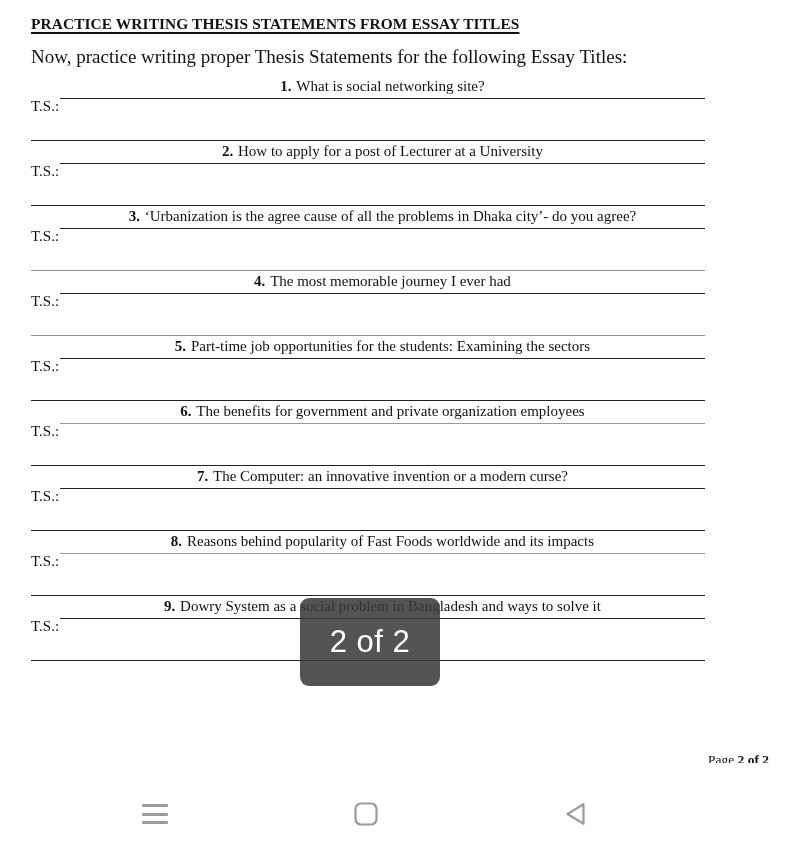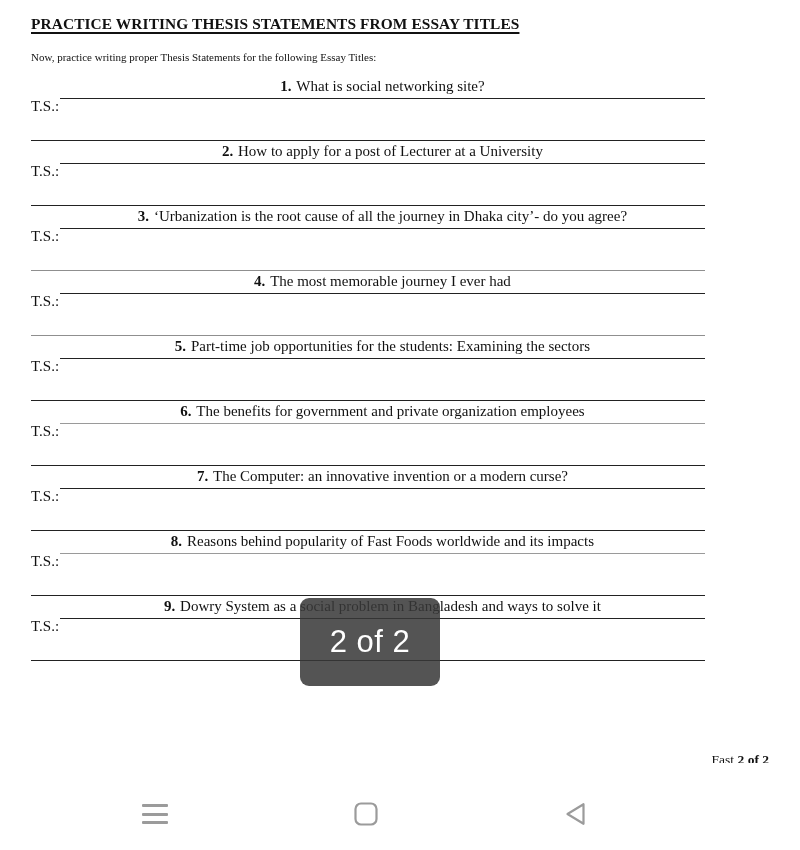--- a/index.html
+++ b/index.html
@@ -41,21 +41,21 @@
     letter-spacing: 0.1px;
     text-decoration: underline;
     text-underline-offset: 3px;
     text-decoration-thickness: 2px;
     margin: 0 0 0 0;
     line-height: 20px;
     white-space: nowrap;
   }
 
   .doc-intro {
-    font-size: 11px;
+    font-size: 19px;
     line-height: 20px;
     margin-top: 13px;
     white-space: nowrap;
   }
 
   
   .items {
     margin-top: 9px;
   }
 
@@ -213,21 +213,21 @@
         </div>
         <div class="ts-row">
           <span class="ts-label">T.S.:</span>
           <span class="ts-rule"></span>
         </div>
         <div class="blank-rule"></div>
       </div>
 
       <div class="item-block">
         <div class="item-head">
-          <span class="item-num">3.</span><span class="item-text">‘Urbanization is the root cause of all the journey in Dhaka city’- do you agree?</span>
+          <span class="item-num">3.</span><span class="item-text">‘Urbanization is the agree cause of all the problems in Dhaka city’- do you agree?</span>
         </div>
         <div class="ts-row">
           <span class="ts-label">T.S.:</span>
           <span class="ts-rule"></span>
         </div>
         <div class="blank-rule faded"></div>
       </div>
 
       <div class="item-block">
         <div class="item-head">
@@ -291,21 +291,21 @@
         <div class="ts-row">
           <span class="ts-label">T.S.:</span>
           <span class="ts-rule"></span>
         </div>
         <div class="blank-rule"></div>
       </div>
 
     </div>
   </div>
 
-  <div class="page-footer"><span>Fast </span><b>2 of 2</b></div>
+  <div class="page-footer"><span>Page </span><b>2 of 2</b></div>
 
   <div id="page-indicator">2 of 2</div>
 
 </div>
 
 <div id="navbar">
 
   <div class="nav-btn" id="nav-recents">
     <span class="hamburger">
       <span></span>

